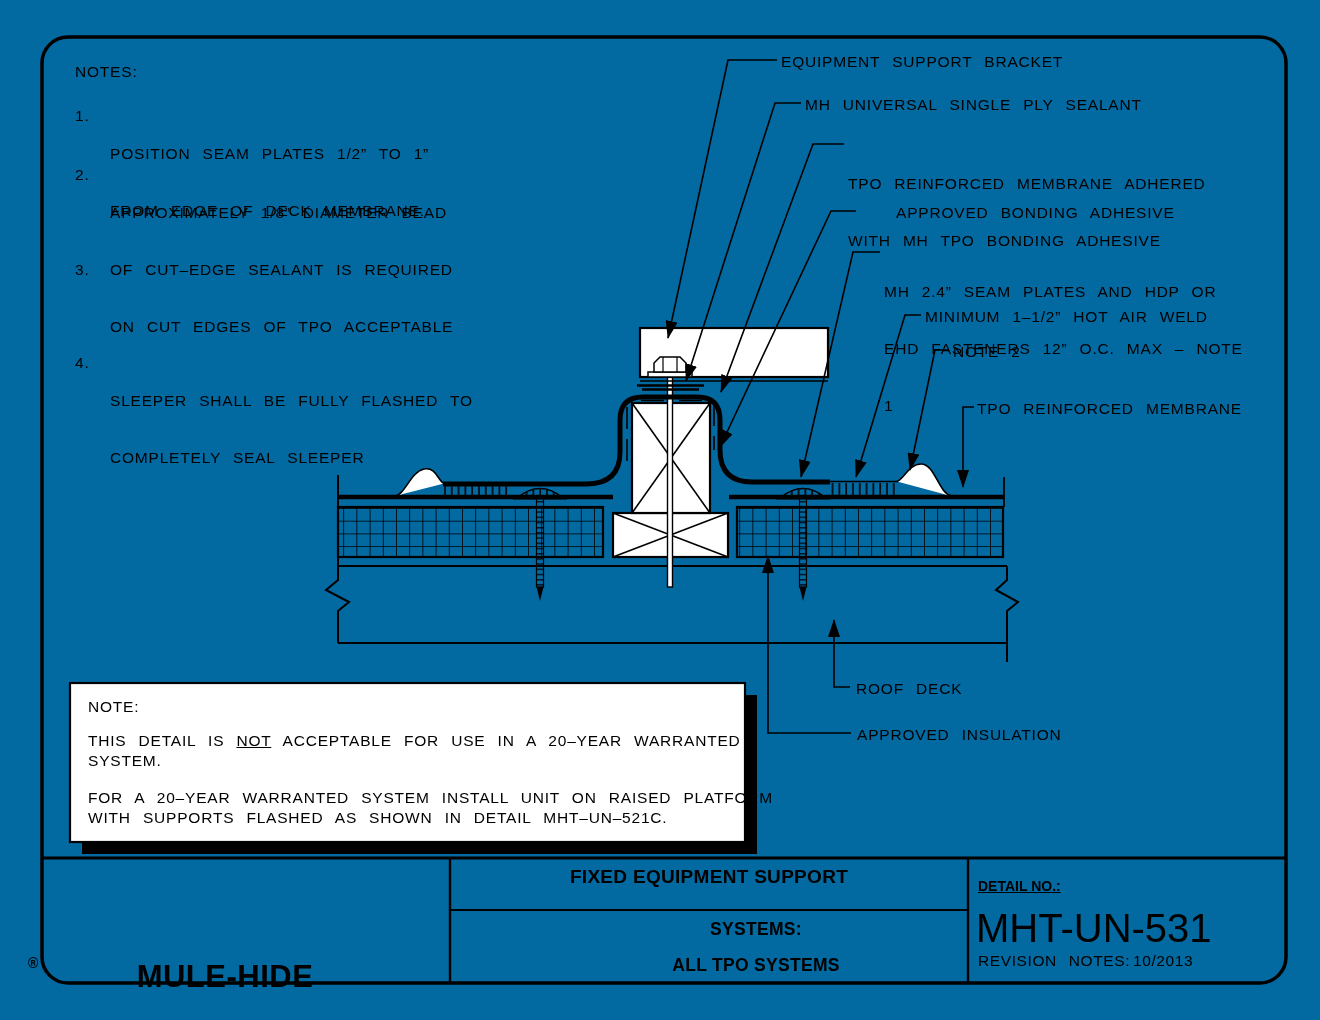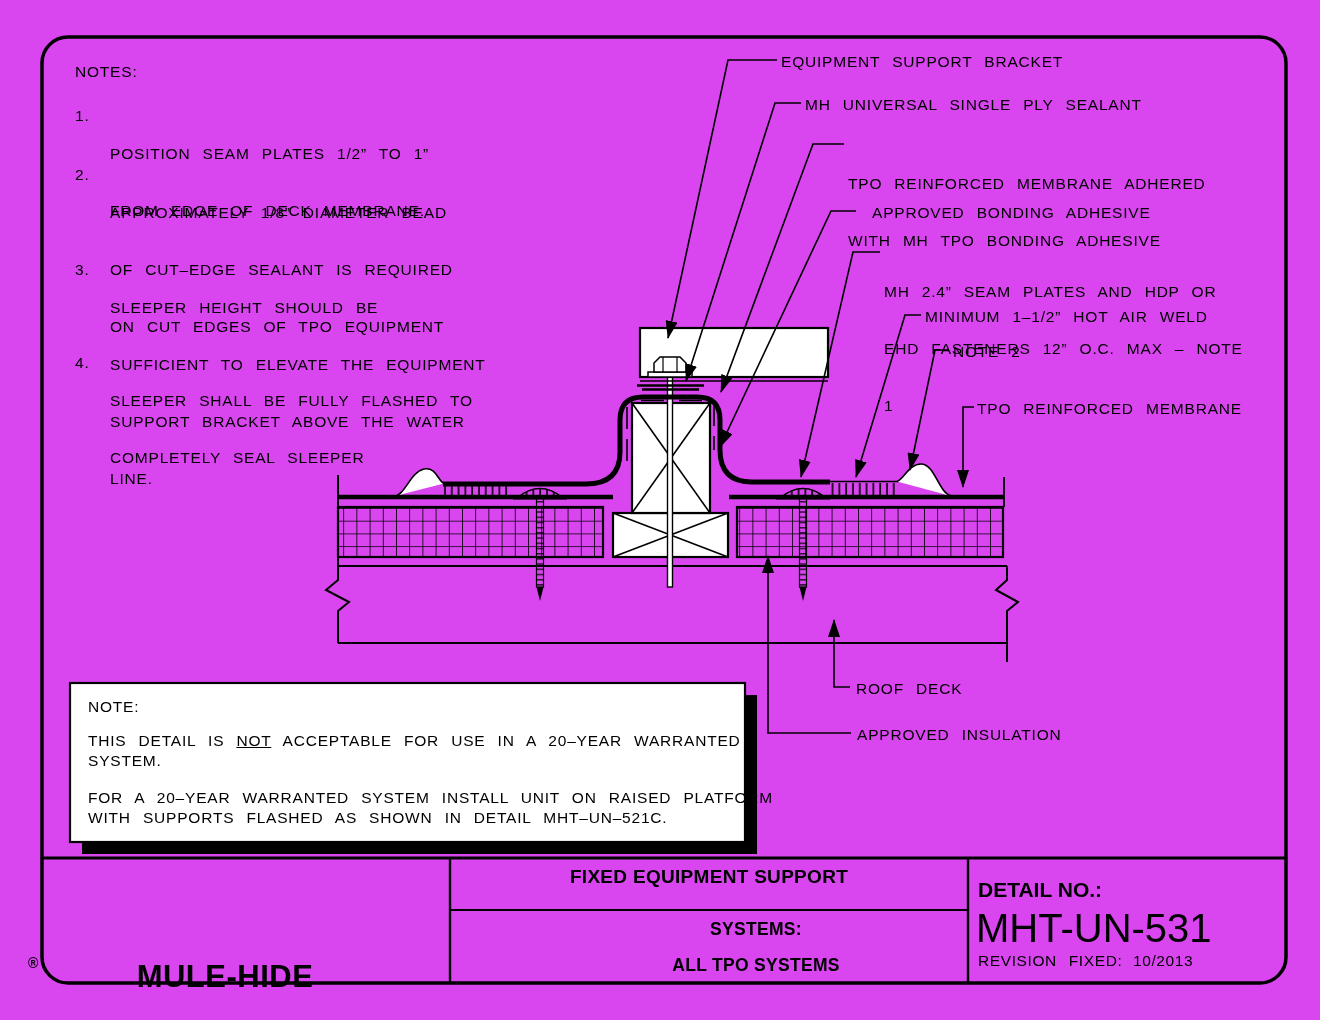--- a/index.html
+++ b/index.html
@@ -1,27 +1,27 @@
 <!DOCTYPE html>
 <html><head>
 <meta charset="utf-8">
 <style>
   html,body{margin:0;padding:0;background:#fff;}
-  .page{position:relative;width:1320px;height:1020px;background:#d946ef;overflow:hidden;
+  .page{position:relative;width:1320px;height:1020px;background:#0369a1;overflow:hidden;
         font-family:"Liberation Sans",sans-serif;color:#000;}
   svg{position:absolute;left:0;top:0;}
   .txt{position:absolute;white-space:pre;}
   .cad{font-size:15.5px;letter-spacing:0.8px;word-spacing:7px;line-height:19px;color:#000;}
   .cad-sm{font-size:15.5px;letter-spacing:0.6px;word-spacing:7px;line-height:19px;}
   .center{text-align:center;}
   .underline{text-decoration:underline;}
   .company{font-size:31px;font-weight:bold;line-height:38px;letter-spacing:0.5px;}
   .ttl-main{font-size:19px;font-weight:bold;letter-spacing:0.3px;}
   .ttl-sub{font-size:17.5px;font-weight:bold;letter-spacing:0.3px;margin-left:47px;}
-  .detail-label{font-size:21px;font-weight:bold;}
+  .detail-label{font-size:14px;font-weight:bold;text-decoration:underline;}
   .detail-no{font-size:40px;font-weight:normal;letter-spacing:0px;}
   .rmark{font-size:14px;font-weight:bold;}
 </style>
 </head>
 <body>
 
 <div class="page">
 
   <svg width="1320" height="1020" viewBox="0 0 1320 1020">
     <defs>
@@ -147,44 +147,38 @@
   <div class="txt cad" style="left:75px;top:106px">1.</div>
   <div class="txt cad" style="left:110px;top:106px">
     <div>POSITION SEAM PLATES 1/2” TO 1”</div>
     <div>FROM EDGE OF DECK MEMBRANE.</div>
   </div>
 
   <div class="txt cad" style="left:75px;top:165px">2.</div>
   <div class="txt cad" style="left:110px;top:165px">
     <div>APPROXIMATELY 1/8” DIAMETER BEAD</div>
     <div>OF CUT–EDGE SEALANT IS REQUIRED</div>
-    <div>ON CUT EDGES OF TPO EQUIPMENT</div>
+    <div>ON CUT EDGES OF TPO ACCEPTABLE</div>
   </div>
 
   <div class="txt cad" style="left:75px;top:260px">3.</div>
-  <div class="txt cad" style="left:110px;top:260px">
-    <div>SLEEPER HEIGHT SHOULD BE</div>
-    <div>SUFFICIENT TO ELEVATE THE EQUIPMENT</div>
-    <div>SUPPORT BRACKET ABOVE THE WATER</div>
-    <div>LINE.</div>
-  </div>
 
   <div class="txt cad" style="left:75px;top:353px">4.</div>
   <div class="txt cad" style="left:110px;top:353px">
     <div>SLEEPER SHALL BE FULLY FLASHED TO</div>
     <div>COMPLETELY SEAL SLEEPER</div>
   </div>
 
   <div class="txt cad" style="left:781px;top:52px">EQUIPMENT SUPPORT BRACKET</div>
   <div class="txt cad" style="left:805px;top:95px">MH UNIVERSAL SINGLE PLY SEALANT</div>
   <div class="txt cad" style="left:848px;top:136px">
     <div>TPO REINFORCED MEMBRANE ADHERED</div>
     <div>WITH MH TPO BONDING ADHESIVE</div>
   </div>
-  <div class="txt cad" style="left:872px;top:203px">APPROVED BONDING ADHESIVE</div>
+  <div class="txt cad" style="left:896px;top:203px">APPROVED BONDING ADHESIVE</div>
   <div class="txt cad" style="left:884px;top:244px">
     <div>MH 2.4” SEAM PLATES AND HDP OR</div>
     <div>EHD FASTENERS 12” O.C. MAX – NOTE</div>
     <div>1</div>
   </div>
   <div class="txt cad" style="left:925px;top:307px">MINIMUM 1–1/2” HOT AIR WELD</div>
   <div class="txt cad" style="left:953px;top:342px">NOTE 2</div>
   <div class="txt cad" style="left:977px;top:399px">TPO REINFORCED MEMBRANE</div>
   <div class="txt cad" style="left:856px;top:679px">ROOF DECK</div>
   <div class="txt cad" style="left:857px;top:725px">APPROVED INSULATION</div>
@@ -197,18 +191,18 @@
 
   <div class="txt company center" style="left:30px;top:882px;width:390px">
     <div>MULE-HIDE</div>
     
   </div>
   <div class="txt ttl-main center" style="left:450px;top:866px;width:518px">FIXED EQUIPMENT SUPPORT</div>
   <div class="txt ttl-sub center" style="left:450px;top:919px;width:518px">SYSTEMS:</div>
   <div class="txt ttl-sub center" style="left:450px;top:955px;width:518px">ALL TPO SYSTEMS</div>
   <div class="txt detail-label" style="left:978px;top:878px">DETAIL NO.:</div>
   <div class="txt detail-no" style="left:976px;top:906px">MHT-UN-531</div>
-  <div class="txt cad-sm" style="left:978px;top:951px">REVISION FIXED:</div>
+  <div class="txt cad-sm" style="left:978px;top:951px">REVISION NOTES:</div>
   <div class="txt cad-sm" style="left:1133px;top:951px">10/2013</div>
 
   <div class="txt rmark" style="left:28px;top:955px">®</div>
 
 </div>
 
 </body></html>

